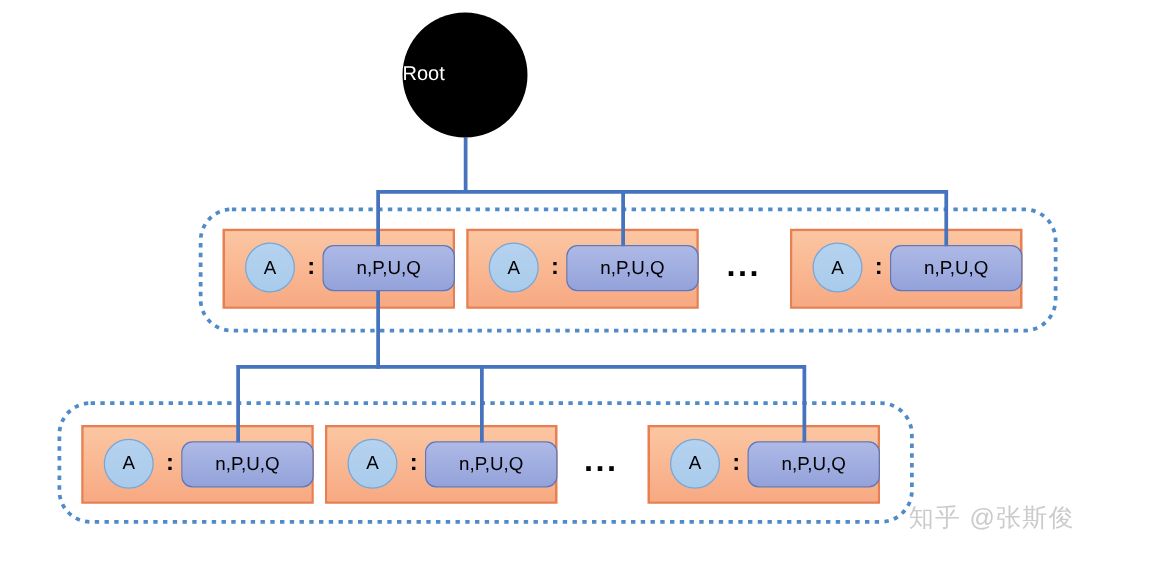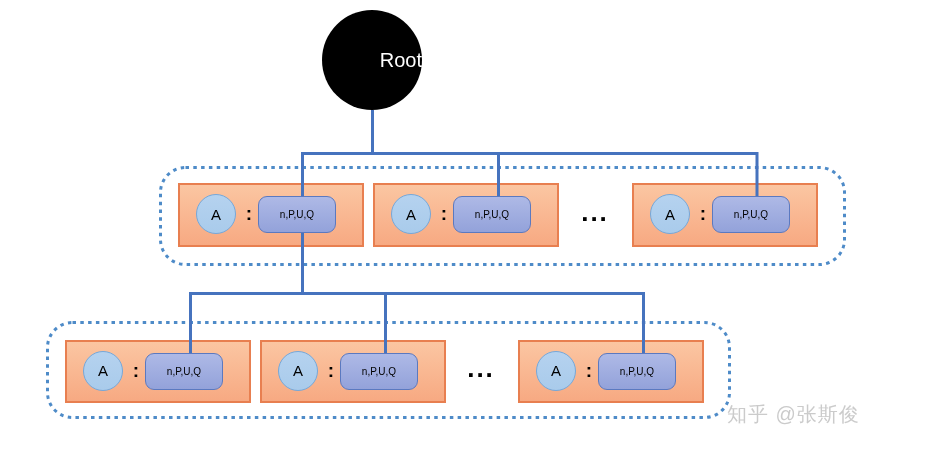--- a/index.html
+++ b/index.html
@@ -10,23 +10,23 @@
     font-family:"Liberation Sans", sans-serif;
     color:var(--text,#000);
   }
 
   
   .root-node {
     position:absolute; left:322px; top:10px;
     width:100px; height:100px;
     background:var(--root-fill,#000);
     border-radius:50%;
-    display:flex; align-items:center; justify-content:flex-end;
+    display:flex; align-items:center; justify-content:flex-start;
     color:var(--root-text,#fff);
-    font-size:20px;
+    font-size:16px;
     z-index:3;
   }
 
   
   svg.wires {
     position:absolute; left:0; top:0;
     z-index:2; pointer-events:none;
   }
   .connector {
     fill:none;
@@ -64,29 +64,29 @@
   }
   .colon {
     position:absolute; left:60px; top:50%;
     width:18px; height:24px; margin-top:-13px;
     display:flex; align-items:center; justify-content:center;
     font-size:19px; font-weight:700;
     z-index:3;
   }
   .value-box {
     position:absolute; left:78px; top:50%;
-    width:78px; height:37px; margin-top:-19px;
+    width:106px; height:37px; margin-top:-19px;
     border-radius:9px;
     background:linear-gradient(180deg,
        var(--value-fill-top,#AEB9E6),
        var(--value-fill-bottom,#93A2DA));
     border:1.5px solid var(--value-border,#5B79C0);
     box-sizing:border-box;
     display:flex; align-items:center; justify-content:center;
-    font-size:10px;
+    font-size:15px;
     z-index:3;
   }
 
   .ellipsis {
     position:absolute;
     width:56px; text-align:center;
     font-size:26px; font-weight:700;
     letter-spacing:2px;
     z-index:3;
   }

